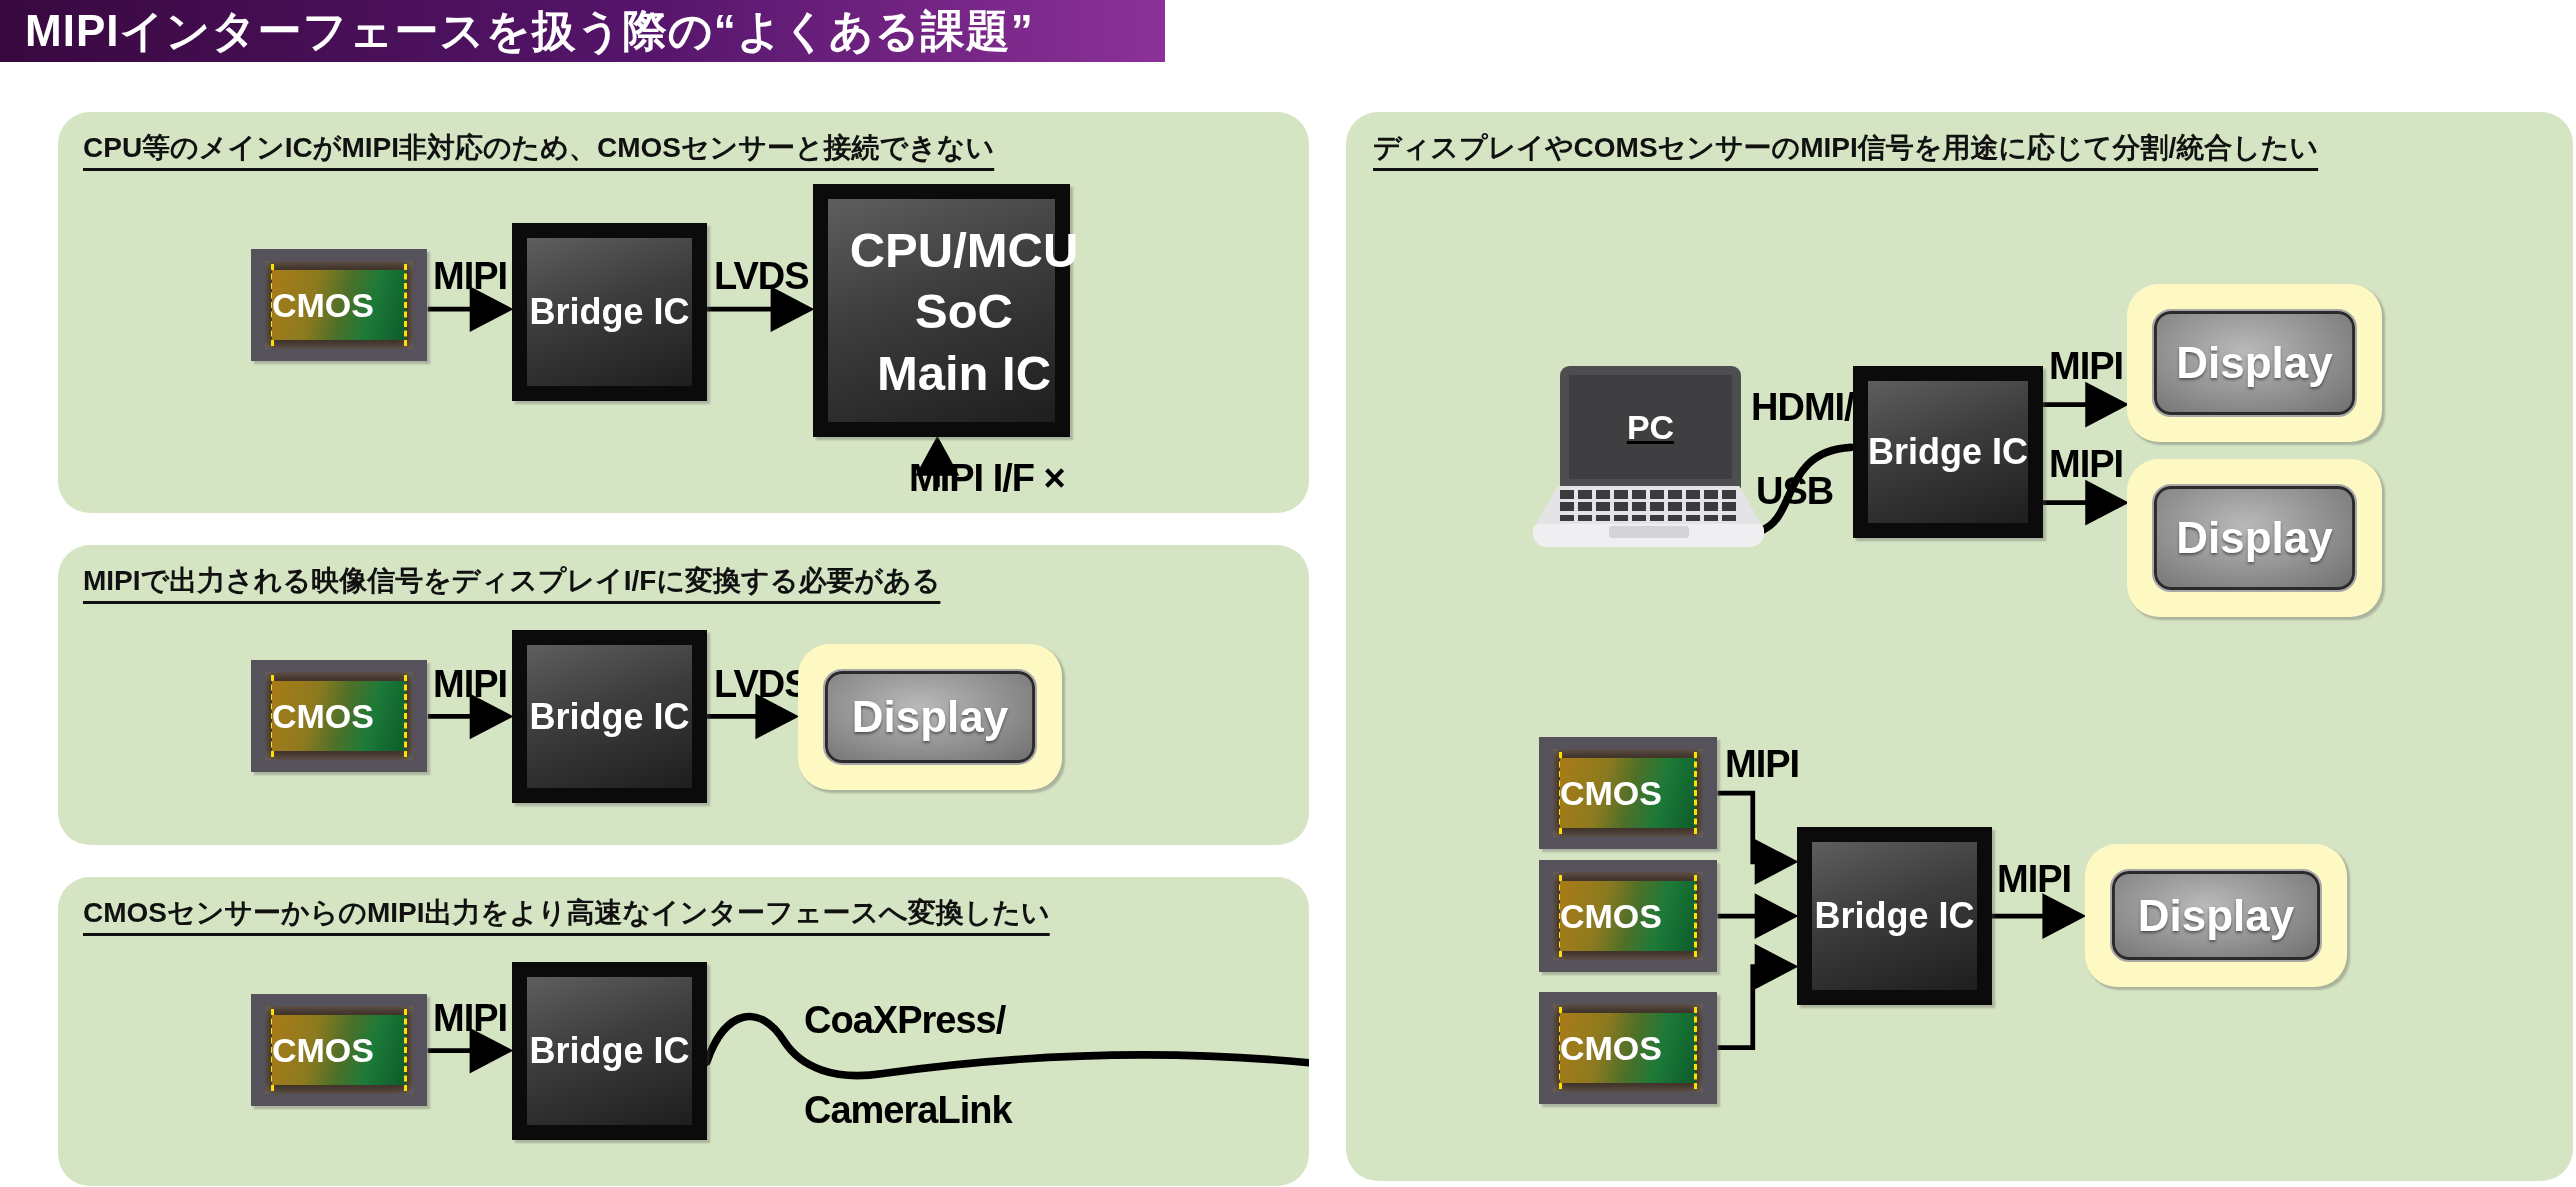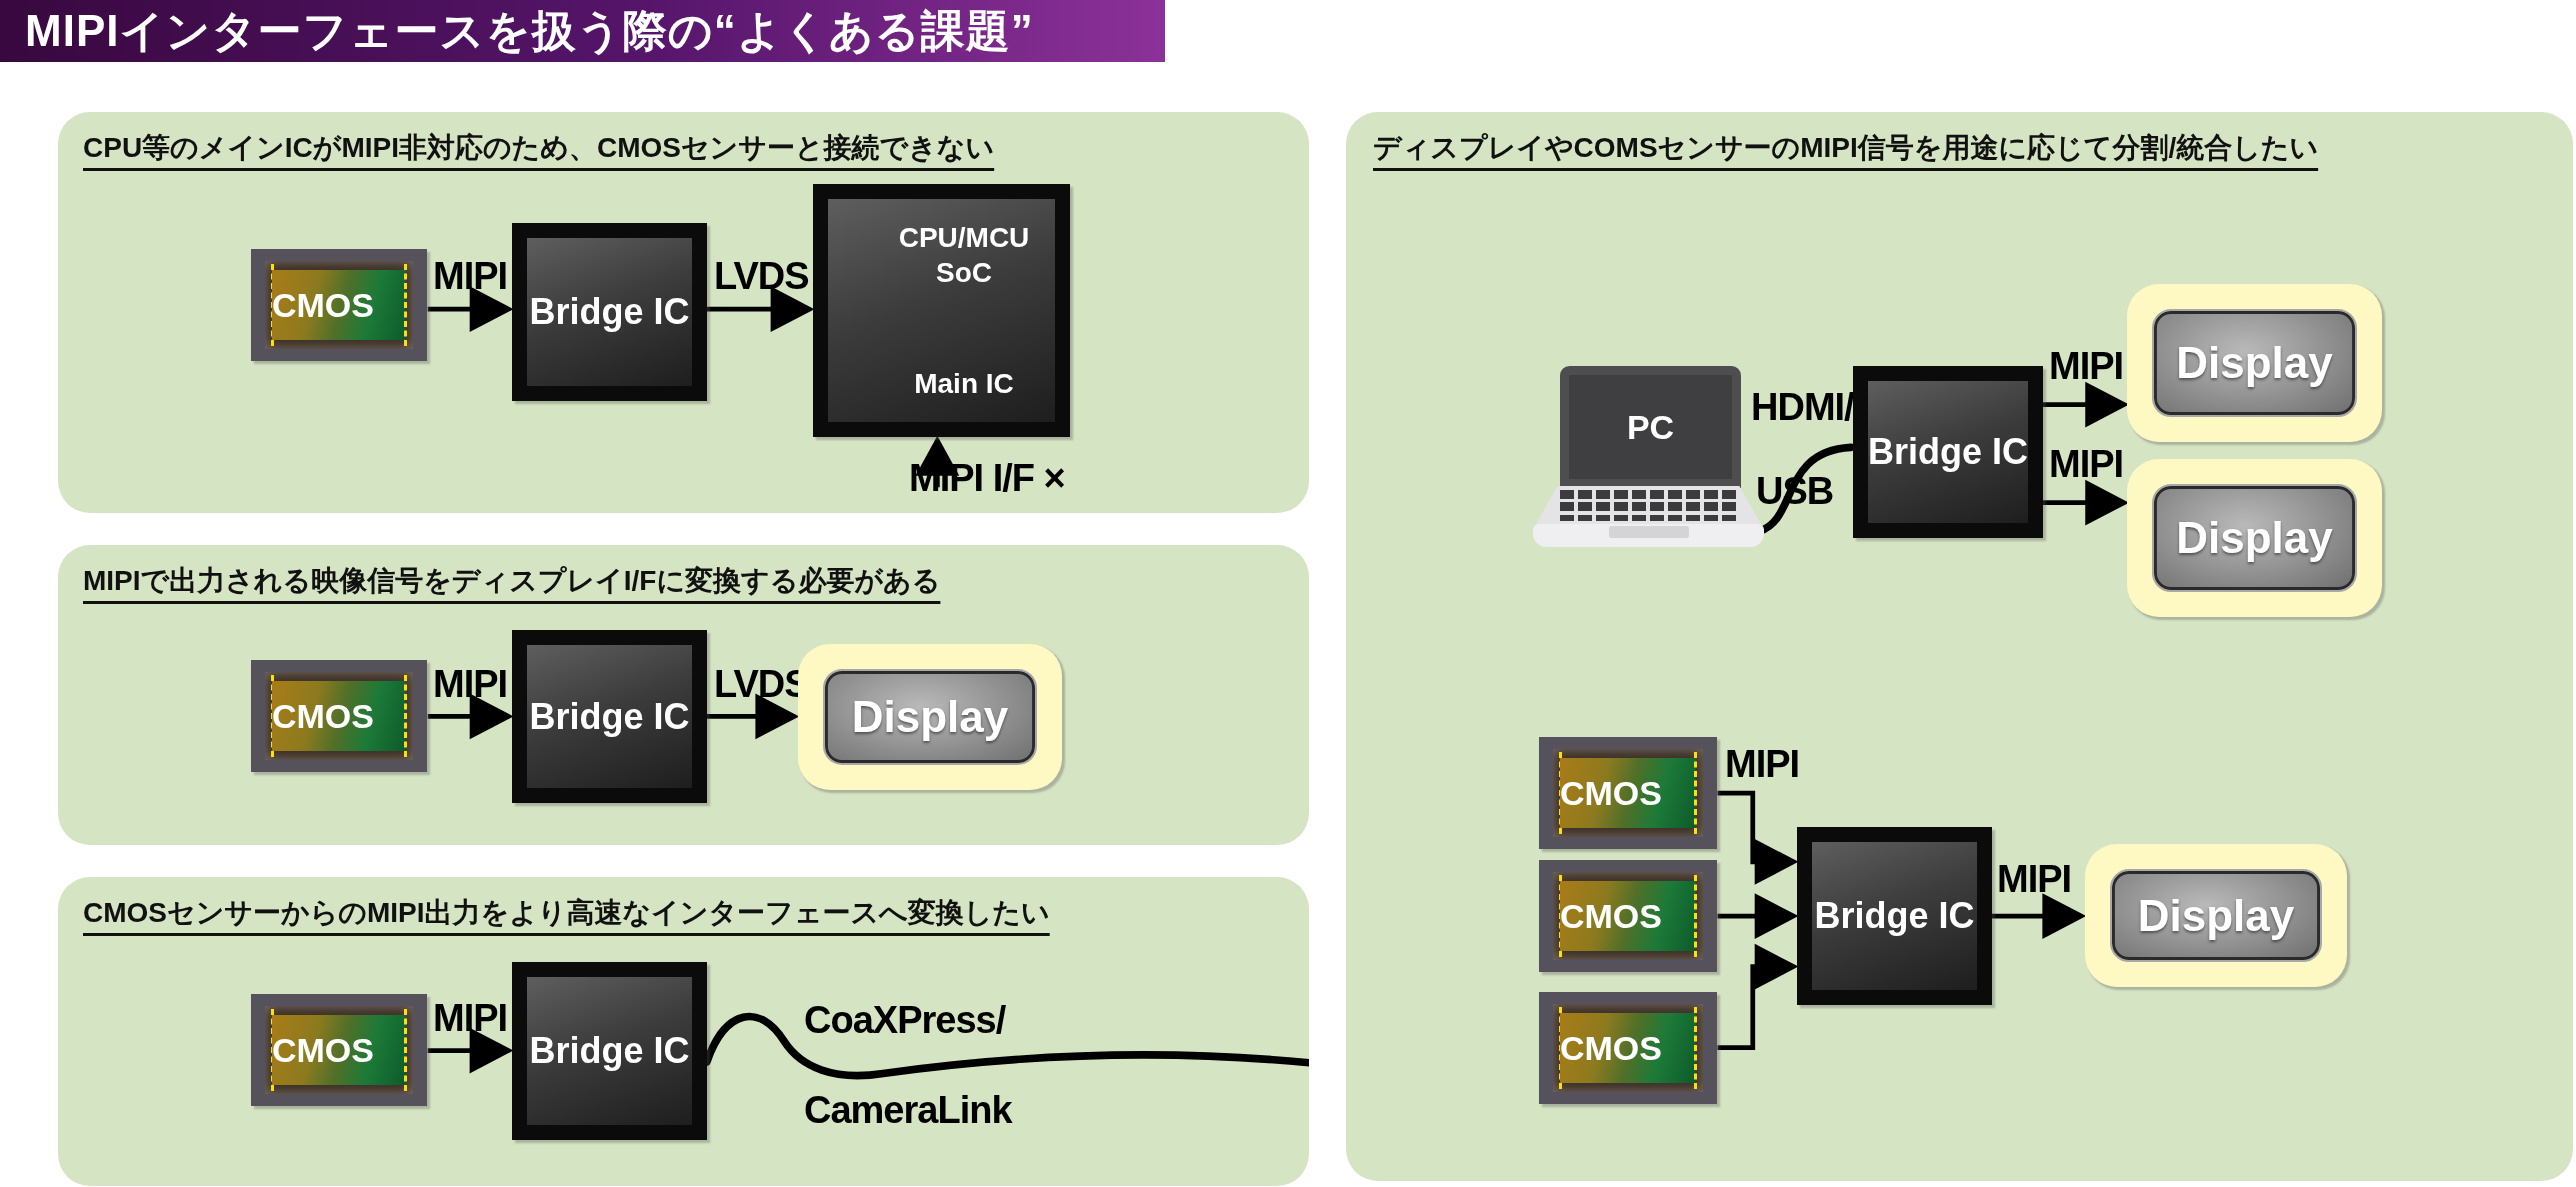--- a/index.html
+++ b/index.html
@@ -43,36 +43,36 @@
   .cmos-frame::after{right:5.7px;}
   .cmos-text{color:#fff;font-weight:bold;font-size:34px;letter-spacing:0px;}
 
   
   .icbox{position:absolute;background:#0b0b0b;box-sizing:border-box;padding:15.2px;
          box-shadow:2.9px 2.9px 1.9px rgba(90,90,90,.35);}
   .ic-inner{width:100%;height:100%;background:linear-gradient(160deg,#5e5e5e 0%,#3c3c3c 45%,#1e1e1e 100%);
             display:flex;align-items:center;justify-content:center;color:#fff;
             font-weight:bold;font-size:36px;white-space:nowrap;}
   .ic-inner-col{flex-direction:column;justify-content:flex-start;padding:21px 0 21px 0;box-sizing:border-box;}
-  .cpu-line{font-size:28px;line-height:1.25;margin-left:45px;}
+  .cpu-line{font-size:49px;line-height:1.25;margin-left:45px;}
   .cpu-spacer{flex:1;}
 
   
   .display{position:absolute;background:#fef9c3;border-radius:32px;box-sizing:border-box;padding:25px;
            box-shadow:2.9px 2.9px 1.9px rgba(90,90,90,.35);text-align:right;}
   .display-screen{width:100%;height:100%;border-radius:19px;box-sizing:border-box;
            border:2.9px solid #a8a8a8;box-shadow:inset 0 0 0 2.9px #2a2a2a;
            background:radial-gradient(ellipse at 45% 38%,#b9b9b9 0%,#979797 45%,#6d6d6d 100%);
            display:flex;align-items:center;justify-content:center;}
   .display-text{color:#fff;font-weight:bold;font-size:44px;text-shadow:0 1.9px 2.9px rgba(0,0,0,.45);}
 
   
   .laptop{position:absolute;}
   .laptop-screen{position:absolute;left:27px;right:23px;top:0;height:122px;background:#4e4e50;
-                 border-radius:9.5px 9.5px 0 0;box-sizing:border-box;padding:8.6px;}
+                 border-radius:9.5px 9.5px 0 0;box-sizing:border-box;padding:8.6px;text-decoration:underline;}
   .laptop-panel{width:100%;height:100%;background:#3f3f41;display:flex;align-items:center;justify-content:center;}
   .laptop-pc{color:#fff;font-weight:bold;font-size:34px;}
   .laptop-deck{position:absolute;left:1.9px;right:1.9px;top:120px;height:40px;background:#e4e4e6;
                clip-path:polygon(10% 0,90% 0,100% 100%,0% 100%);}
   .laptop-keys{position:absolute;left:11%;right:11%;top:3.8px;bottom:4.8px;
                background:repeating-linear-gradient(180deg,#3b3b3d 0 8.6px,transparent 8.6px 12.4px);}
   .laptop-keys::after{content:"";position:absolute;inset:0;
                background:repeating-linear-gradient(90deg,transparent 0 14.3px,#e4e4e6 14.3px 18px);}
   .laptop-base{position:absolute;left:0;right:0;bottom:0;height:23px;background:#efeff1;
                border-radius:5.7px 5.7px 13.3px 13.3px;}

